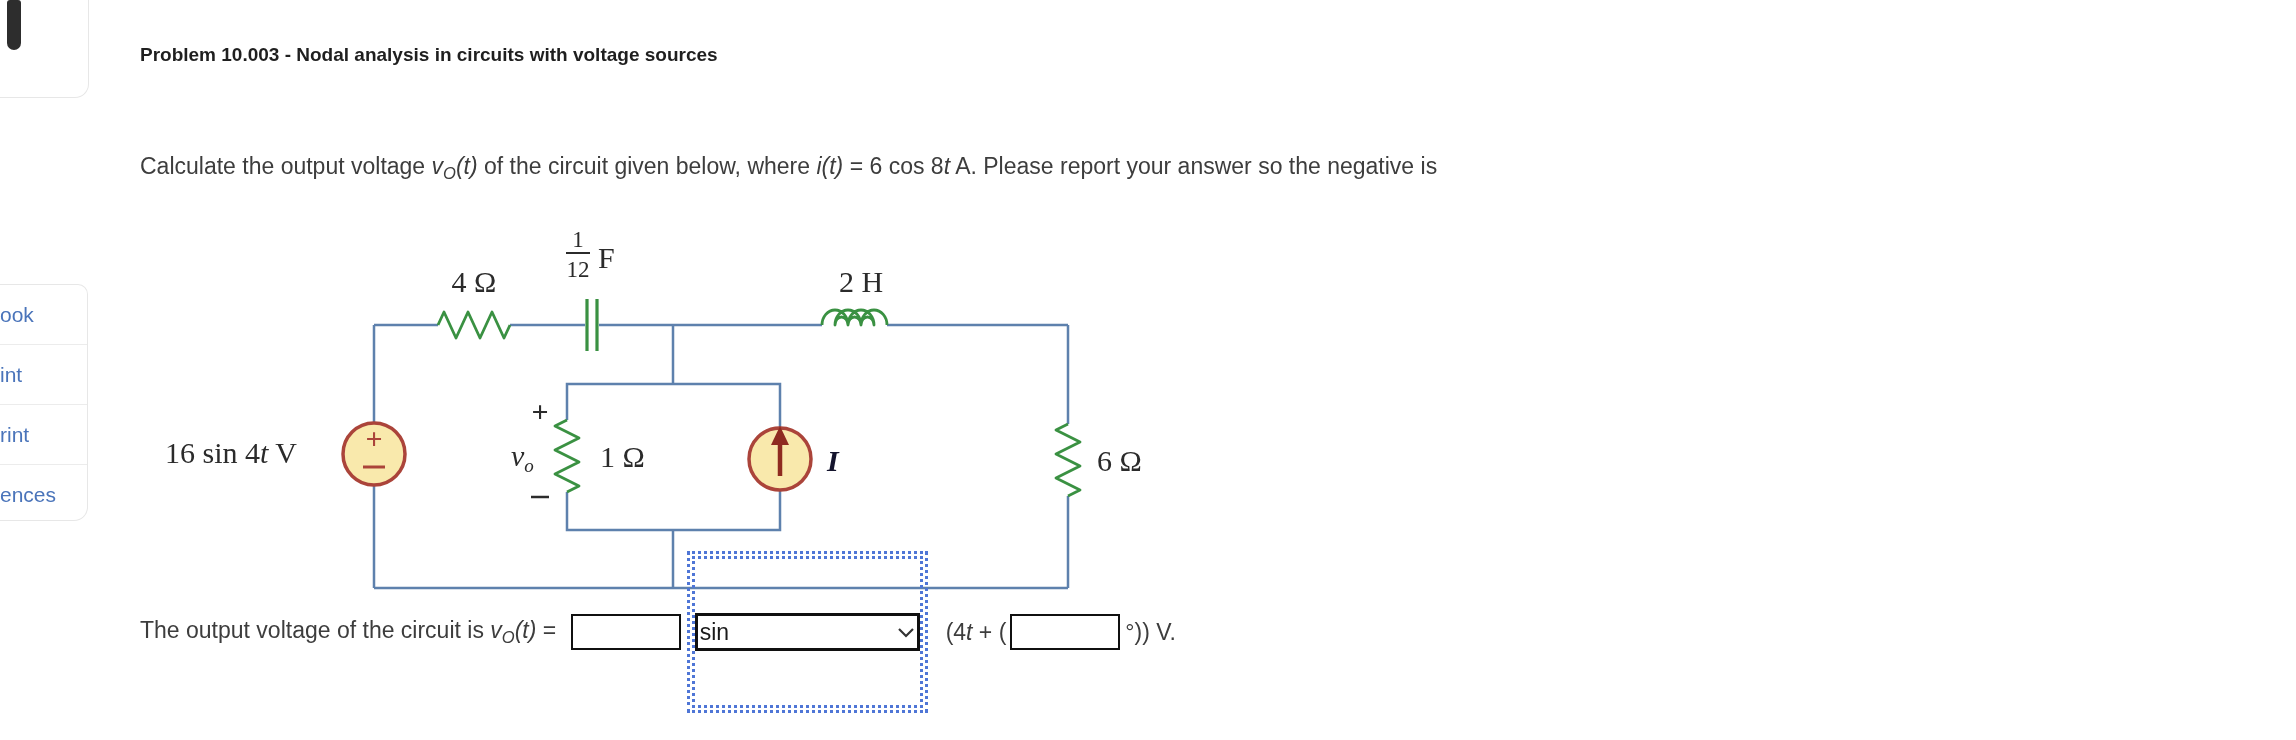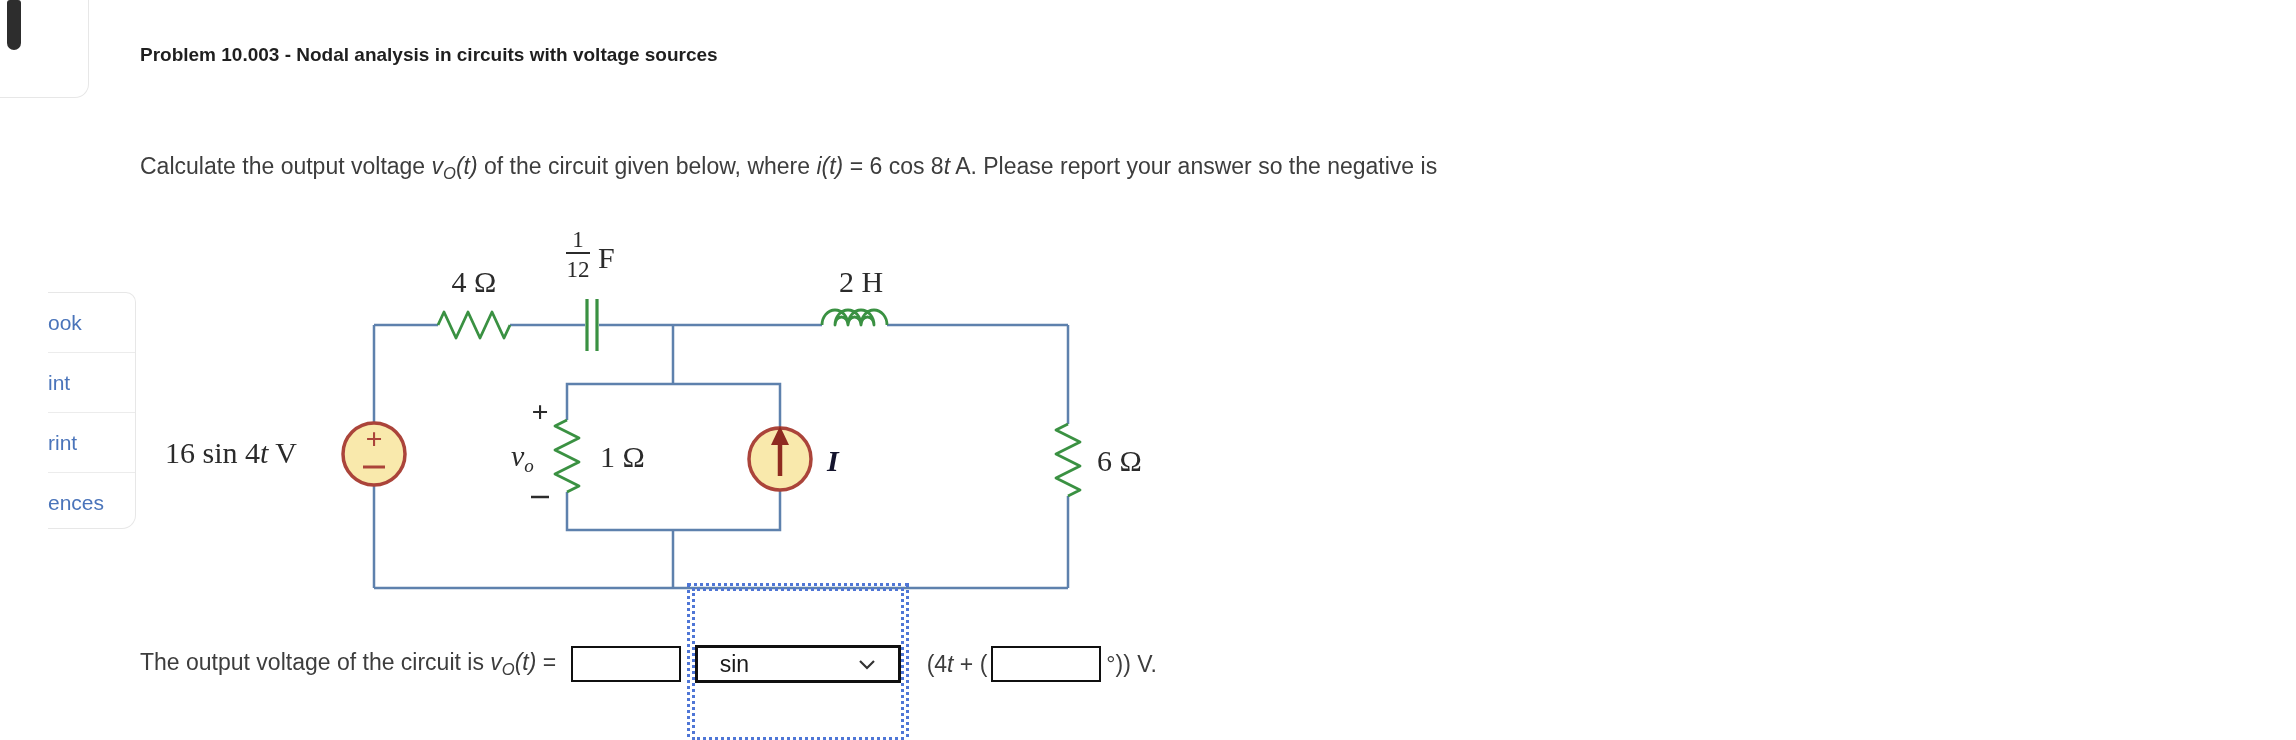--- a/index.html
+++ b/index.html
@@ -12,23 +12,23 @@
     position:absolute;left:0;top:0;width:88px;height:97px;background:#fff;
     border-right:1px solid #e7e7e7;border-bottom:1px solid #e7e7e7;
     border-radius:0 0 14px 0;
   }
   .corner-glyph{
     position:absolute;left:7px;top:0;width:14px;height:50px;background:#2d2d2d;
     border-radius:3px 3px 7px 7px;
   }
   
   .tools-card{
-    position:absolute;left:0;top:292px;width:88px;height:237px;background:#fff;
+    position:absolute;left:0;top:284px;width:88px;height:237px;background:#fff;
     border-top:1px solid #e7e7e7;border-right:1px solid #e7e7e7;border-bottom:1px solid #e7e7e7;
-    border-radius:0 10px 14px 0;box-sizing:border-box;margin-left:48px;
+    border-radius:0 10px 14px 0;box-sizing:border-box;
   }
   .tool-item{
     height:59px;display:flex;align-items:center;
     color:#4a74ba;font-size:21px;cursor:pointer;overflow:hidden;white-space:nowrap;
   }
   .tool-item + .tool-item{border-top:1px solid #ececec;}
   
   .page-title{
     position:absolute;left:140px;top:44px;font-size:19px;font-weight:700;color:#1f1f1f;
     white-space:nowrap;
@@ -38,34 +38,34 @@
     white-space:nowrap;
   }
   .it{font-style:italic;}
   .sub{font-size:0.72em;vertical-align:-0.28em;}
   
   .circuit{position:absolute;left:130px;top:212px;}
   .clabel{font-family:"Liberation Serif","DejaVu Serif",serif;font-size:30px;}
   .clabel-sm{font-family:"Liberation Serif","DejaVu Serif",serif;font-size:23px;}
   
   .answer-row{
-    position:absolute;left:140px;top:640px;height:48px;display:flex;align-items:center;
+    position:absolute;left:140px;top:608px;height:48px;display:flex;align-items:center;
     font-size:23px;color:#3d3d3d;white-space:pre;justify-content:flex-end;
   }
   .ans-input{
     width:110px;height:36px;box-sizing:border-box;border:2px solid #101010;background:#fff;
     font-size:22px;padding:0 6px;font-family:"Liberation Sans",sans-serif;
   }
   .input-mag{margin-left:8px;}
   .select-wrap{
     margin-left:11px;border:3px dotted #4f76d6;outline:3px dotted #4f76d6;outline-offset:2px;
   }
   .select-box{
-    width:206px;height:38px;box-sizing:border-box;border:3px solid #101010;background:#fff;
-    display:flex;align-items:center;justify-content:space-between;padding:0 22px;cursor:pointer;
+    width:225px;height:38px;box-sizing:border-box;border:3px solid #101010;background:#fff;
+    display:flex;align-items:center;justify-content:space-between;padding:0 2px;cursor:pointer;
   }
   .select-box span{font-size:23px;color:#1a1a1a;}
   .mid-text{margin-left:23px;}
   .input-phase{margin-left:4px;}
   .suffix-text{margin-left:5px;}
 </style>
 </head>
 <body>
 
 <div class="corner-card">

